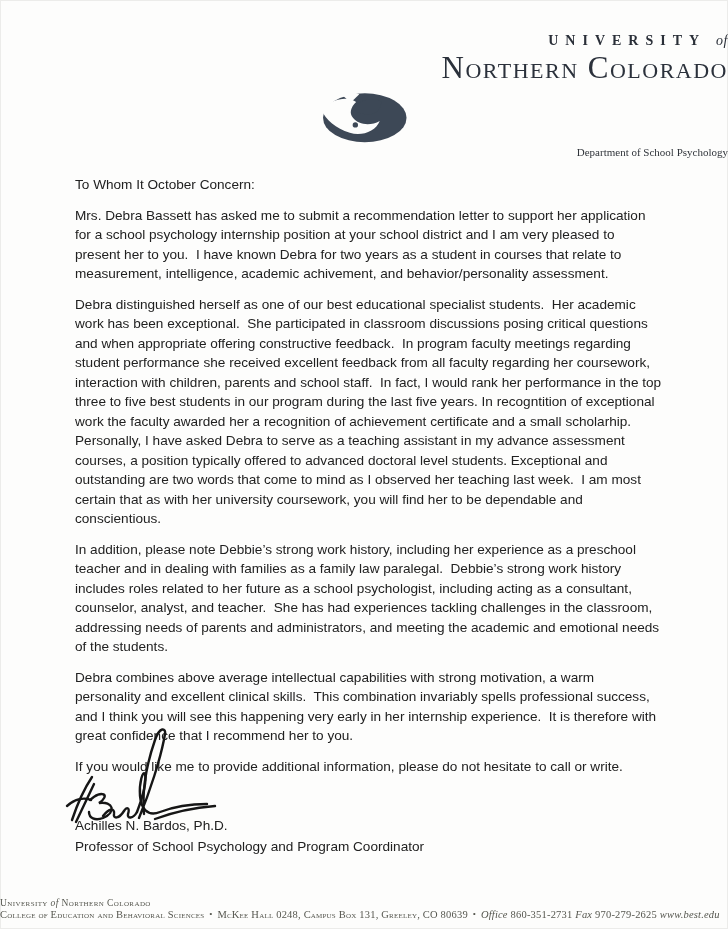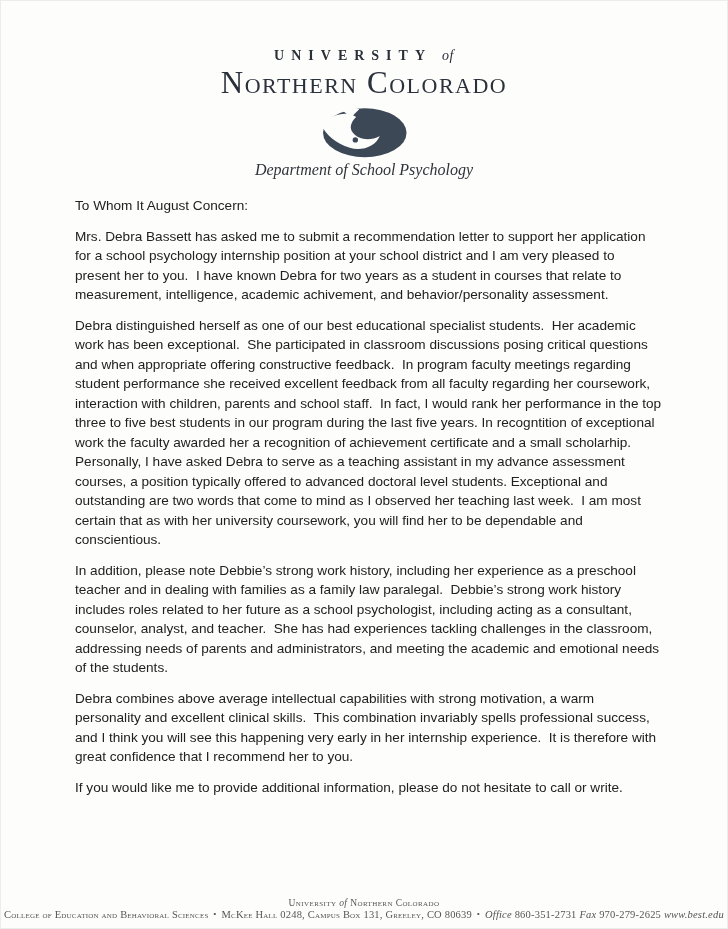--- a/index.html
+++ b/index.html
@@ -8,22 +8,22 @@
     width:728px; height:929px;
     background:#fdfdfc;
     box-shadow: inset 0 0 0 1px #ececea;
     font-family:"Liberation Sans", sans-serif;
     color:#212121;
     overflow:hidden;
   }
 
   
   .letterhead {
-    padding-top:48px;
-    text-align:center;
+    padding-top:33px;
+    text-align:right;
     font-family:"Liberation Serif", serif;
     color:#262b33;
   }
   .univ-line {
     font-size:14px;
     font-weight:600;
     letter-spacing:7px;
     color:#2a2f38;
   }
   .univ-line .of {
@@ -36,22 +36,21 @@
   .univ-name {
     margin-top:1px;
     font-variant:small-caps;
     font-size:31px;
     letter-spacing:1.5px;
     font-weight:500;
     color:#2b313b;
   }
   .logo-wrap { margin:5px auto 3px; width:98px; height:52px; }
   .dept {
-    font-style:italic;
-    font-size:16px;
+    font-size:11px;
     color:#30343a;
   }
 
   
   .body-text {
     margin:17px 0 0 75px;
     width:587px;
     font-size:13.6px;
     line-height:19.5px;
   }
@@ -66,21 +65,20 @@
     width:168px; height:102px;
     pointer-events:none;
   }
   .signer-name  { margin:0 !important; }
   .signer-title { margin:1px 0 0 0 !important; }
 
   
   .footer {
     position:absolute;
     left:0; right:0; bottom:9px;
-    text-align:center;
     font-family:"Liberation Serif", serif;
     color:#55564e;
   }
   .footer .sc { font-variant:small-caps; }
   .footer .it { font-style:italic; }
   .footer-line1 { font-size:9.5px; letter-spacing:0.4px; }
   .footer-line2 { font-size:10.5px; margin-top:1px; letter-spacing:0.2px; white-space:nowrap; }
   .footer .bullet { font-size:9px; position:relative; top:-1px; padding:0 2px; }
 </style>
 </head>
@@ -102,29 +100,50 @@
         <path d="M 30 3 L 43 15 L 54 4 C 46 1 37 1 30 3 Z" fill="#fdfdfc"></path>
         <path d="M 78 11 C 63 8 52 14 46 23 C 52 28 59 30 67 30 C 76 29 82 22 82 14 Z" fill="#3d4856"></path>
         <circle cx="49" cy="43" r="3.4" fill="#3d4856"></circle>
       </svg>
     </div>
 
     <div class="dept">Department of School Psychology</div>
   </header>
 
   <main class="body-text">
-    <p class="salutation">To Whom It August Concern:</p>
+    <p class="salutation">To Whom It October Concern:</p>
 
     <p class="para">Mrs. Debra Bassett has asked me to submit a recommendation letter to support her application for a school psychology internship position at your school district and I am very pleased to present her to you.  I have known Debra for two years as a student in courses that relate to measurement, intelligence, academic achivement, and behavior/personality assessment.</p>
     <p class="para">Debra distinguished herself as one of our best educational specialist students.  Her academic work has been exceptional.  She participated in classroom discussions posing critical questions and when appropriate offering constructive feedback.  In program faculty meetings regarding student performance she received excellent feedback from all faculty regarding her coursework, interaction with children, parents and school staff.  In fact, I would rank her performance in the top three to five best students in our program during the last five years. In recogntition of exceptional work the faculty awarded her a recognition of achievement certificate and a small scholarhip.  Personally, I have asked Debra to serve as a teaching assistant in my advance assessment courses, a position typically offered to advanced doctoral level students. Exceptional and outstanding are two words that come to mind as I observed her teaching last week.  I am most certain that as with her university coursework, you will find her to be dependable and conscientious.</p>
     <p class="para">In addition, please note Debbie’s strong work history, including her experience as a preschool teacher and in dealing with families as a family law paralegal.  Debbie’s strong work history includes roles related to her future as a school psychologist, including acting as a consultant, counselor, analyst, and teacher.  She has had experiences tackling challenges in the classroom, addressing needs of parents and administrators, and meeting the academic and emotional needs of the students.</p>
     <p class="para">Debra combines above average intellectual capabilities with strong motivation, a warm personality and excellent clinical skills.  This combination invariably spells professional success, and I think you will see this happening very early in her internship experience.  It is therefore with great confidence that I recommend her to you.</p>
     <p class="para">If you would like me to provide additional information, please do not hesitate to call or write.</p>
 
 
+    <div class="signature-block">
+      <svg class="signature-svg" viewBox="0 0 168 102" aria-hidden="true">
+        <g fill="none" stroke="#161616" stroke-width="2.4" stroke-linecap="round">
+
+          <path d="M 74 94 C 84 70 96 34 100 10 C 101 4 95 2 90 16 C 81 42 77 68 79 90"></path>
+
+          <path d="M 7 96 C 13 78 21 62 27 53"></path>
+          <path d="M 11 98 L 29 60"></path>
+          <path d="M 2 82 C 10 75 19 73 26 76"></path>
+
+          <path d="M 25 76 C 37 65 46 71 34 79 C 48 77 52 88 38 94 C 30 97 24 94 24 88"></path>
+
+          <path d="M 38 92 C 44 84 50 84 49 90 C 48 95 54 95 59 87 C 62 82 65 84 63 90 C 62 95 68 95 72 88"></path>
+
+          <path d="M 72 88 C 78 72 82 58 80 50 C 78 46 74 58 75 72 C 76 84 82 93 95 88 C 108 83 124 80 142 80"></path>
+          <path d="M 90 95 C 106 89 124 84 150 82"></path>
+        </g>
+      </svg>
+      <p class="signer-name">Achilles N. Bardos, Ph.D.</p>
+      <p class="signer-title">Professor of School Psychology and Program Coordinator</p>
+    </div>
   </main>
 
   <footer class="footer">
     <div class="footer-line1">
       <span class="sc">University</span>
       <span class="it">of</span>
       <span class="sc">Northern Colorado</span>
     </div>
     <div class="footer-line2">
       <span class="sc">College of Education and Behavioral Sciences</span>

